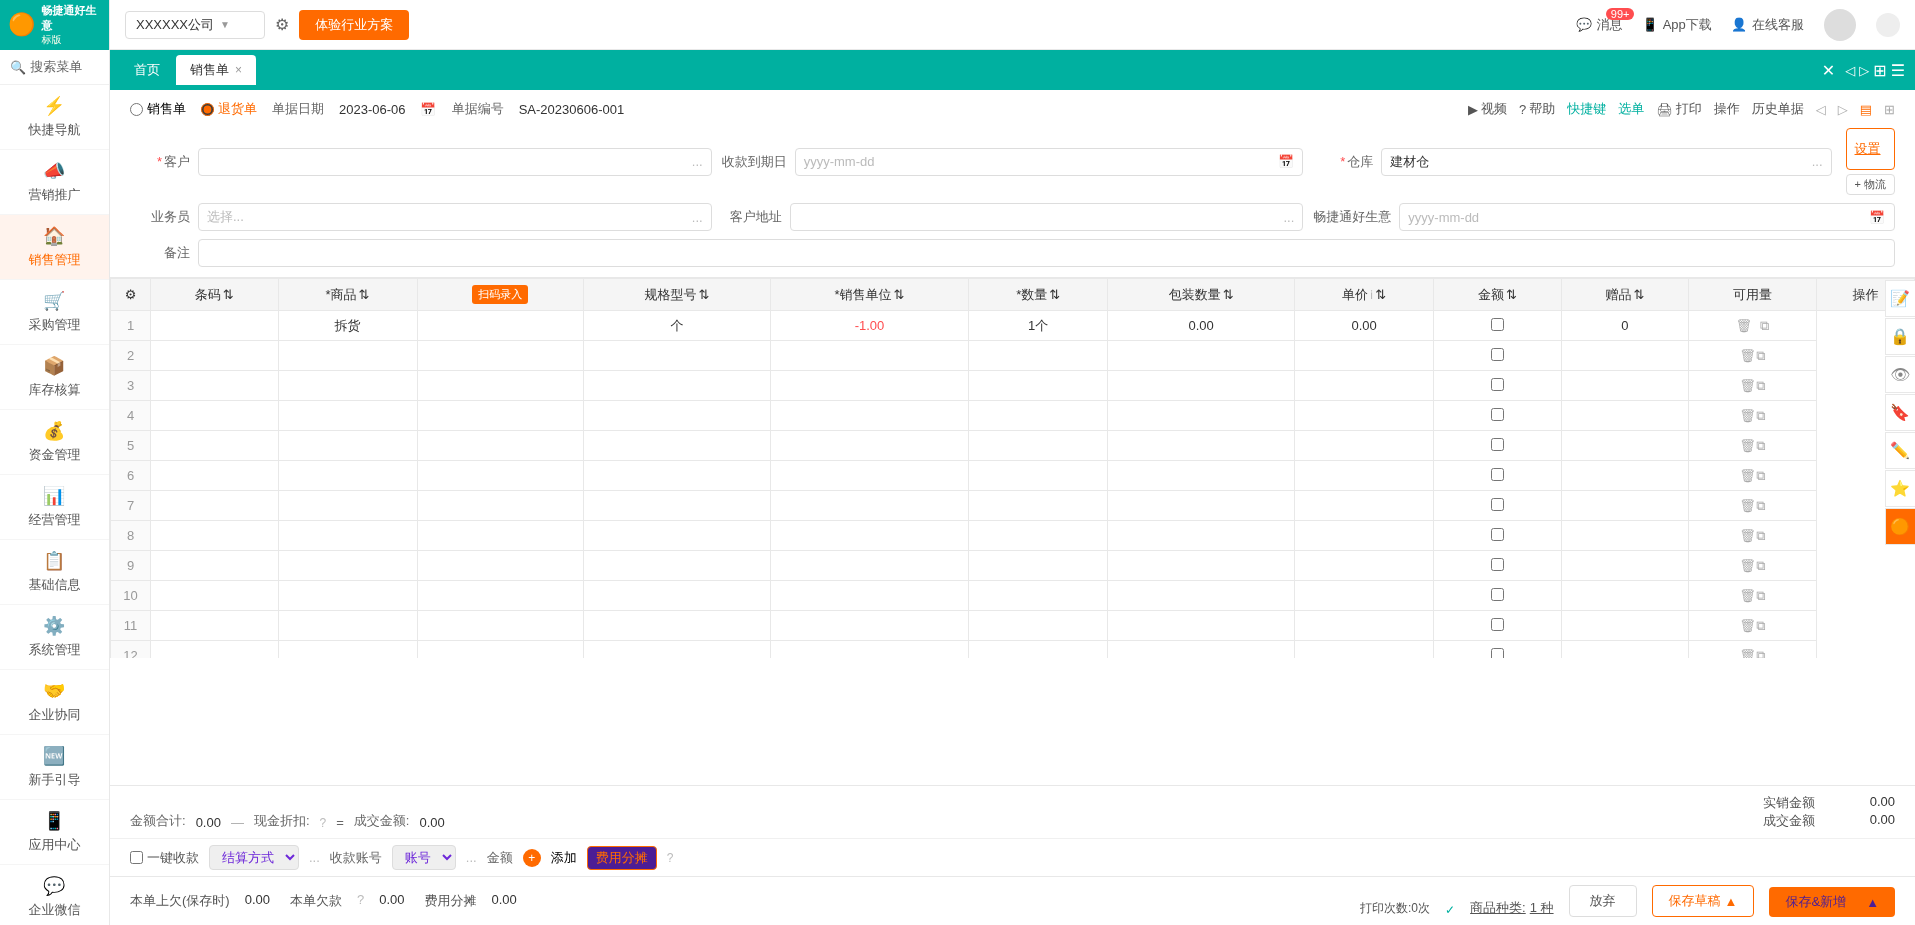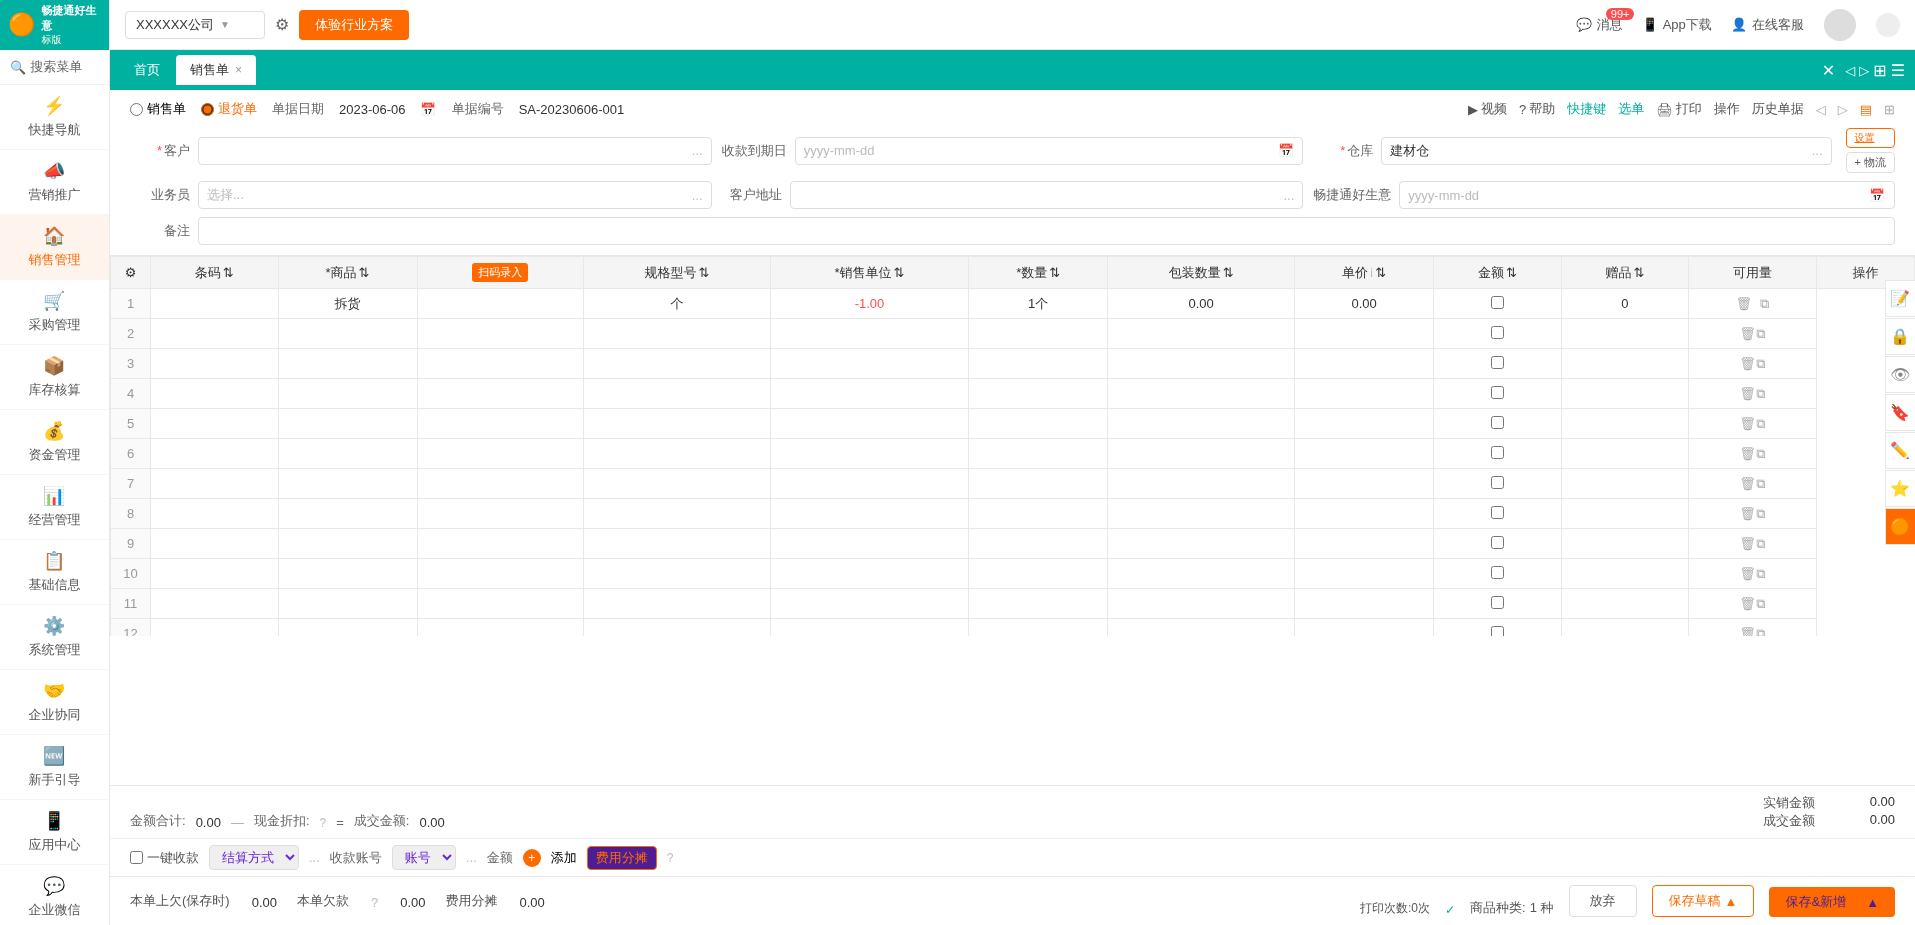--- a/index.html
+++ b/index.html
@@ -66,25 +66,25 @@
     .payment-row { display: flex; align-items: center; gap: 10px; padding: 6px 20px; }
     .checkbox-label { display: flex; align-items: center; gap: 4px; color: #555; cursor: pointer; }
     .select-input { border: 1px solid #ddd; border-radius: 4px; padding: 3px 8px; color: #6d28d9; cursor: pointer; }
     .btn-add { background: #ff6a00; color: #fff; border: none; border-radius: 50%; width: 18px; height: 18px; font-size: 12px; cursor: pointer; display: inline-flex; align-items: center; justify-content: center; }
     .btn-fenyong { border: 1px solid #ff6a00; color: #ff6a00; background: #4c1d95; border-radius: 4px; padding: 2px 8px; cursor: pointer; }
     .summary-line { display: flex; justify-content: flex-end; gap: 20px; color: #555; font-size: 12px; }
     .summary-value { color: #333; min-width: 60px; text-align: right; }
 
     
     .footer { display: flex; align-items: center; padding: 8px 20px; background: #fff; border-top: 1px solid #e8e8e8; gap: 20px; }
-    .footer-info { display: flex; align-items: flex-end; gap: 22px; color: #555; font-size: 12px; }
+    .footer-info { display: flex; align-items: flex-start; gap: 15px; color: #555; font-size: 12px; }
     .footer-info .value { color: #333; }
     .footer-right { margin-left: auto; display: flex; align-items: flex-end; gap: 15px; }
     .print-info { color: #555; font-size: 12px; }
-    .goods-type { color: #555; font-size: 12px; display: flex; align-items: center; gap: 4px; }
+    .goods-type { color: #555; font-size: 12px; display: flex; align-items: center; gap: 4px; text-decoration: underline; }
     .btn-discard { border: 1px solid #ddd; background: #fff; color: #555; border-radius: 4px; padding: 6px 20px; cursor: pointer; }
     .btn-save-draft { background: #fff; border: 1px solid #ff6a00; color: #ff6a00; border-radius: 4px; padding: 6px 16px; cursor: pointer; display: flex; align-items: center; gap: 4px; }
     .btn-save-new { background: #ff6a00; color: #4c1d95; border: none; border-radius: 4px; padding: 6px 16px; cursor: pointer; display: flex; align-items: center; gap: 20px; }
     .rp-btn { width: 30px; background: #fff; border: 1px solid #e8e8e8; border-right: none; padding: 8px 4px; cursor: pointer; font-size: 16px; color: #888; text-align: center; }
     .rp-btn.active { background: #ff6a00; color: #fff; }
 
     .content-wrapper { flex: 1; display: flex; flex-direction: column; overflow: hidden; position: relative; }
 
     .main-content { flex: 1; display: flex; flex-direction: column; overflow: hidden; }
 
@@ -275,21 +275,21 @@
             </div>
           </div>
 
           <div class="field-row">
             <span class="field-label required">仓库</span>
             <div class="field-input" style="flex:1;display:flex;align-items:center;justify-content:space-between;">
               <span>建材仓</span>
               <span style="color:#bbb;">...</span>
             </div>
             <div style="display:flex;flex-direction:column;gap:4px;margin-left:6px;">
-              <button class="side-btn orange" style="border-radius:4px;border:1px solid #ff6a00;background:#fff;color:#ff6a00;font-size:10px;padding:2px 8px;text-decoration:underline;">设置</button>
+              <button class="side-btn orange" style="border-radius:4px;border:1px solid #ff6a00;background:#fff;color:#ff6a00;font-size:13px;padding:11px 8px;text-decoration:underline;">设置</button>
               <button class="side-btn" style="border-radius:4px;border:1px solid #ddd;background:#fff;color:#555;font-size:11px;padding:2px 8px;">+ 物流</button>
             </div>
           </div>
         </div>
         <div style="display:grid;grid-template-columns:1fr 1fr 1fr;gap:10px;margin-bottom:8px;">
 
           <div class="field-row">
             <span class="field-label">业务员</span>
             <div class="field-input" style="flex:1;display:flex;align-items:center;justify-content:space-between;">
               <span style="color:#bbb;">选择...</span>

